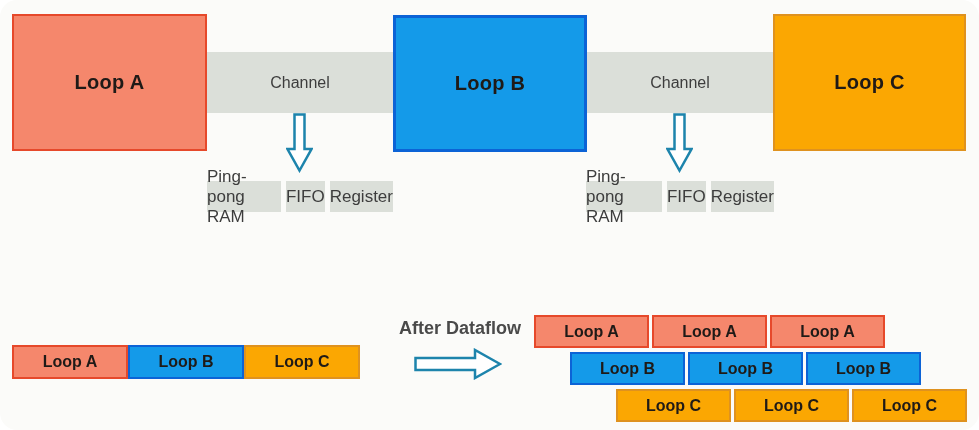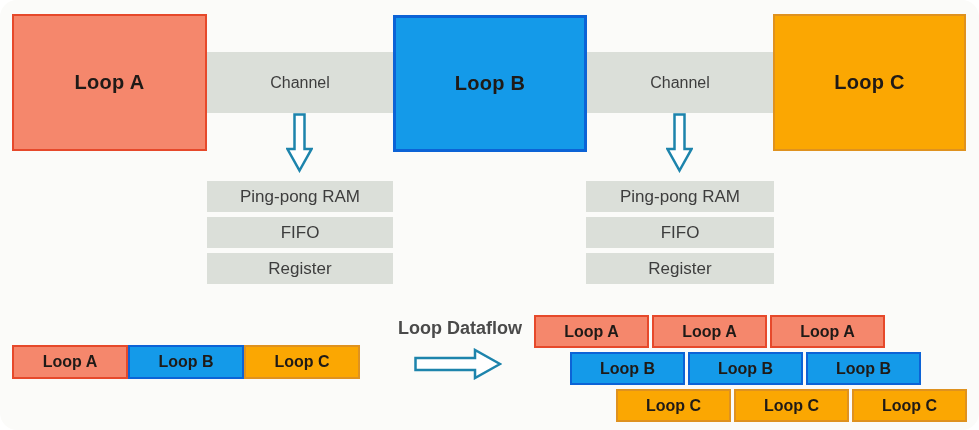--- a/index.html
+++ b/index.html
@@ -57,21 +57,20 @@
   .down-arrow-2 { left: 666px; top: 113px; }
   .arrow-shape {
     fill: #ffffff;
     stroke: var(--arrow-stroke, #1d84ac);
     stroke-width: 2.5;
   }
 
   .stack {
     position: absolute;
     display: flex;
-    flex-direction: column;
     gap: 5px;
   }
   .stack-1 { left: 207px; top: 181px; width: 186px; }
   .stack-2 { left: 586px; top: 181px; width: 188px; }
   .stack-item {
     height: 31px;
     background: var(--channel-fill);
     display: flex;
     align-items: center;
     justify-content: center;
@@ -153,21 +152,21 @@
     <div class="stack-item">FIFO</div>
     <div class="stack-item">Register</div>
   </div>
 
   <div class="timeline before-timeline">
     <div class="tl-bar bar-a">Loop A</div>
     <div class="tl-bar bar-b">Loop B</div>
     <div class="tl-bar bar-c">Loop C</div>
   </div>
 
-  <div class="after-label">Loop Dataflow</div>
+  <div class="after-label">After Dataflow</div>
   <svg class="right-arrow" viewBox="0 0 88 32">
     <polygon class="arrow-shape" points="1.5,10 61,10 61,2 86,16 61,30 61,22 1.5,22"></polygon>
   </svg>
 
   <div class="timeline after-row after-row-a">
     <div class="tl-bar bar-a">Loop A</div>
     <div class="tl-bar bar-a">Loop A</div>
     <div class="tl-bar bar-a">Loop A</div>
   </div>
   <div class="timeline after-row after-row-b">

